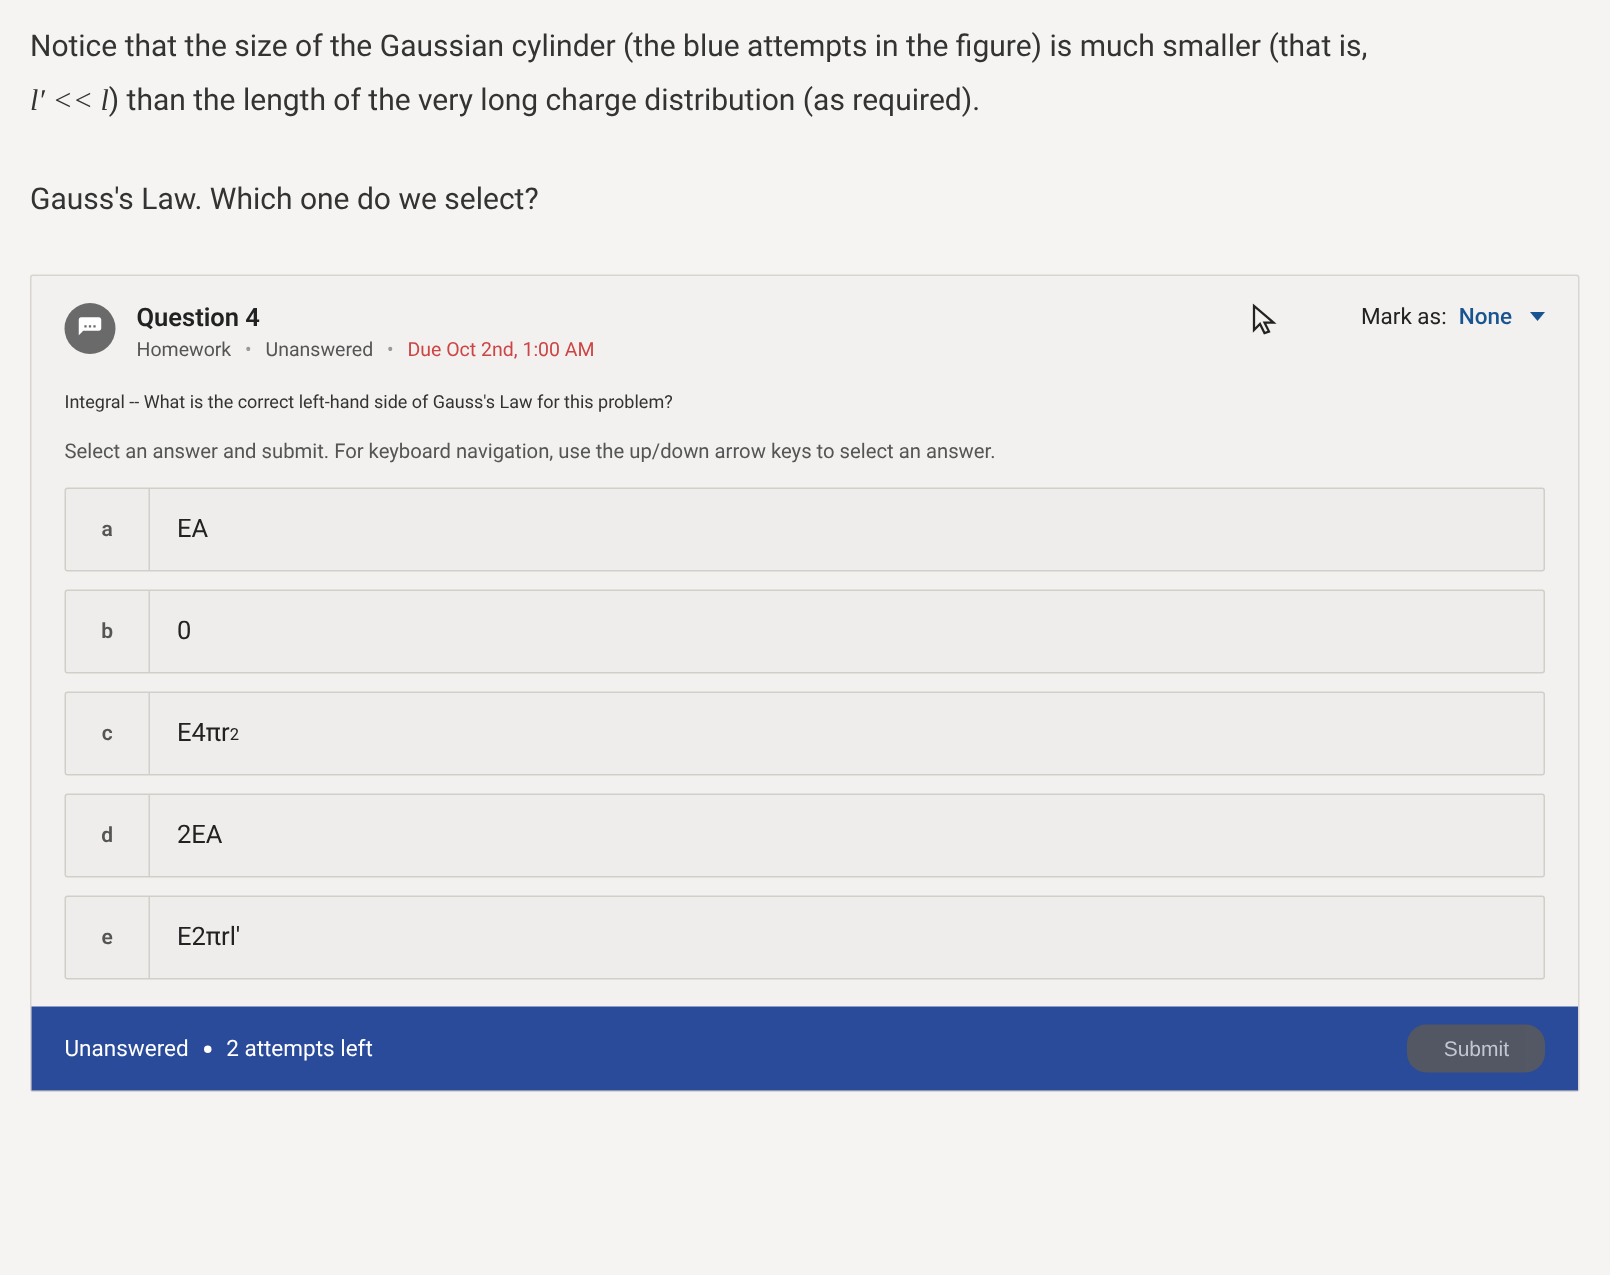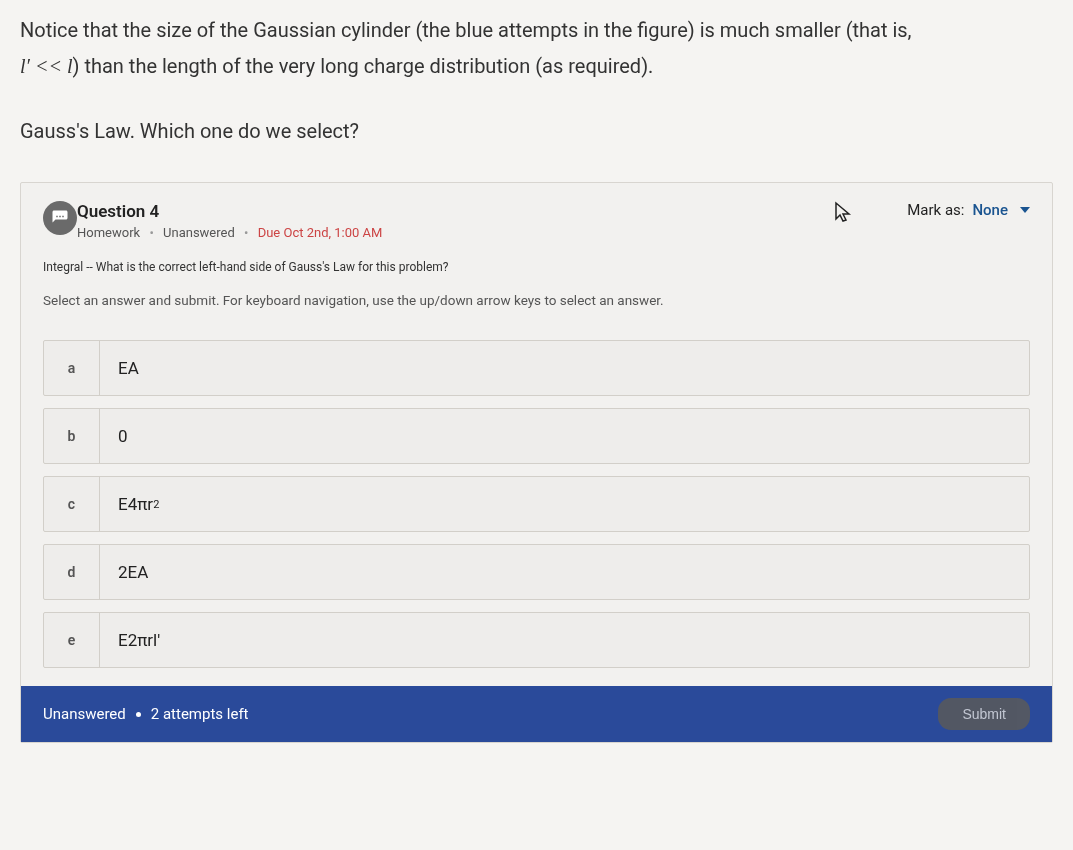--- a/index.html
+++ b/index.html
@@ -29,20 +29,21 @@
 .question-card {
   background: #f2f1ef;
   border: 1px solid #d8d5d0;
   border-radius: 2px;
   padding: 18px 22px 0 22px;
   position: relative;
 }
 .q-header {
   display: flex;
   align-items: flex-start;
+  gap: 14px;
 }
 .q-icon {
   width: 34px; height: 34px;
   border-radius: 50%;
   background: #6a6a6a;
   display: flex; align-items: center; justify-content: center;
   flex-shrink: 0;
 }
 .q-icon svg { width: 18px; height: 18px; fill: #fff; }
 .q-title-block { flex: 1; }
@@ -64,21 +65,21 @@
   border-left: 5px solid transparent;
   border-right: 5px solid transparent;
   border-top: 6px solid #1a5490;
 }
 .cursor-icon {
   position: absolute; top: 18px; right: 200px;
   font-size: 20px; color: #222;
 }
 .q-body { margin-top: 20px; }
 .q-prompt { font-size: 12px; color: #333; margin-bottom: 18px; }
-.q-instruction { font-size: 13.5px; color: #555; margin-bottom: 32px; }
+.q-instruction { font-size: 13.5px; color: #555; margin-bottom: 16px; }
 .answers { display: flex; flex-direction: column; gap: 12px; }
 .answer-row {
   background: #eeedeb;
   border: 1px solid #d2cfc9;
   border-radius: 2px;
   display: flex;
   align-items: stretch;
   height: 56px;
   cursor: pointer;
 }

